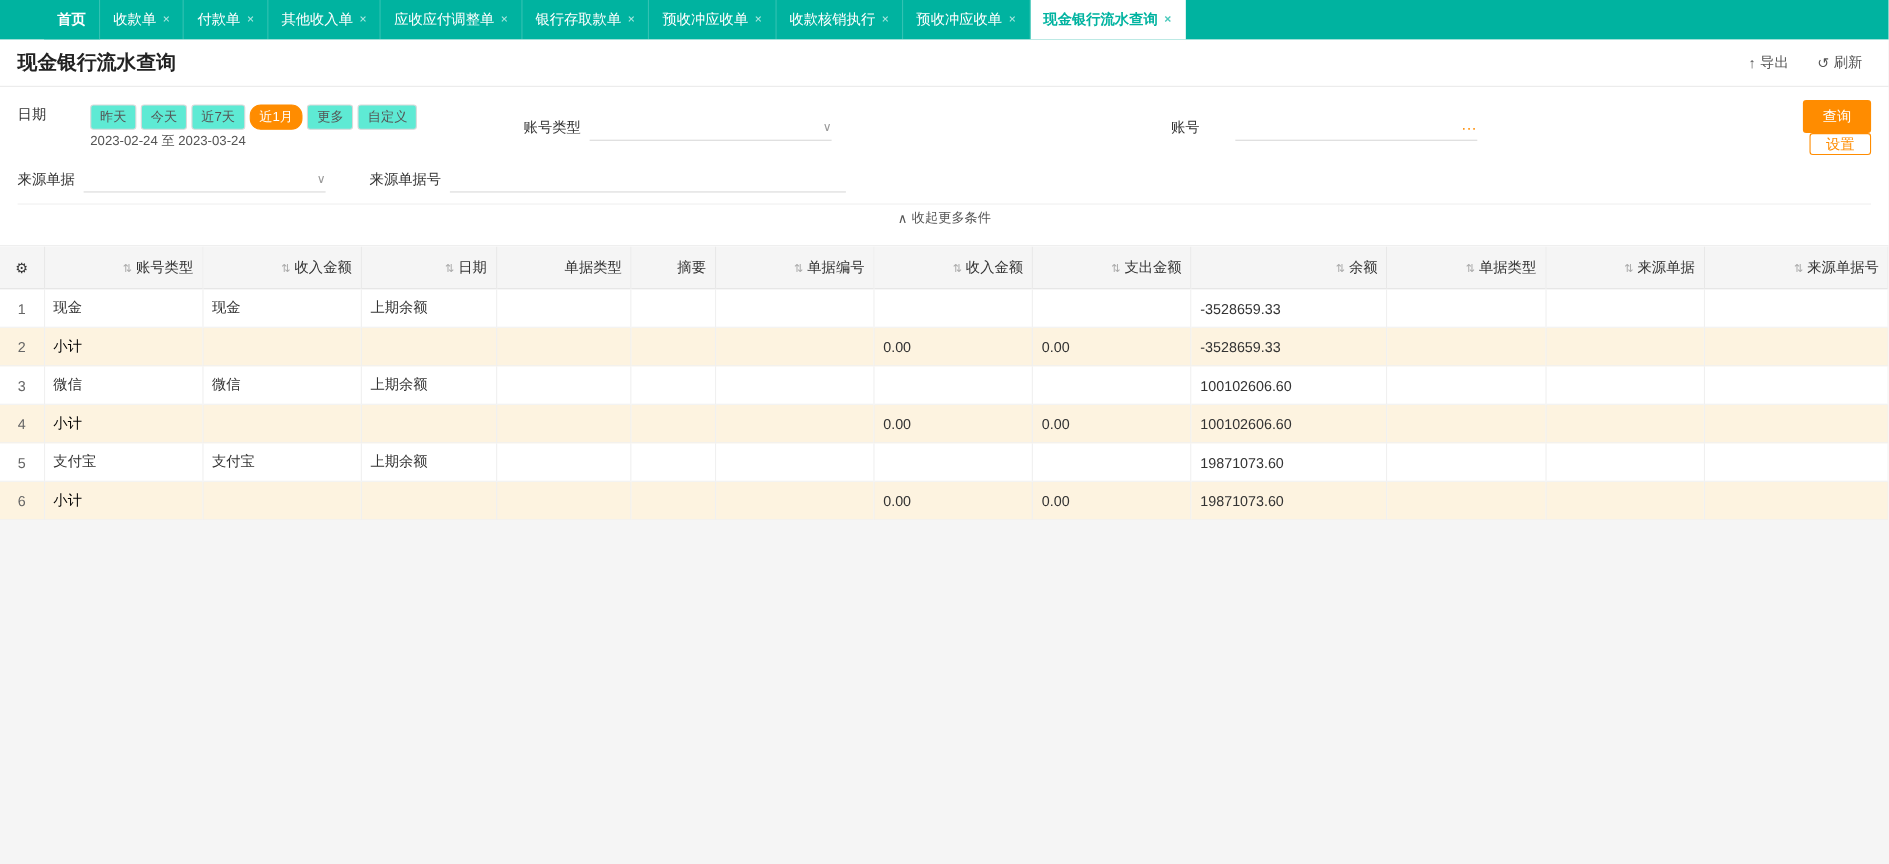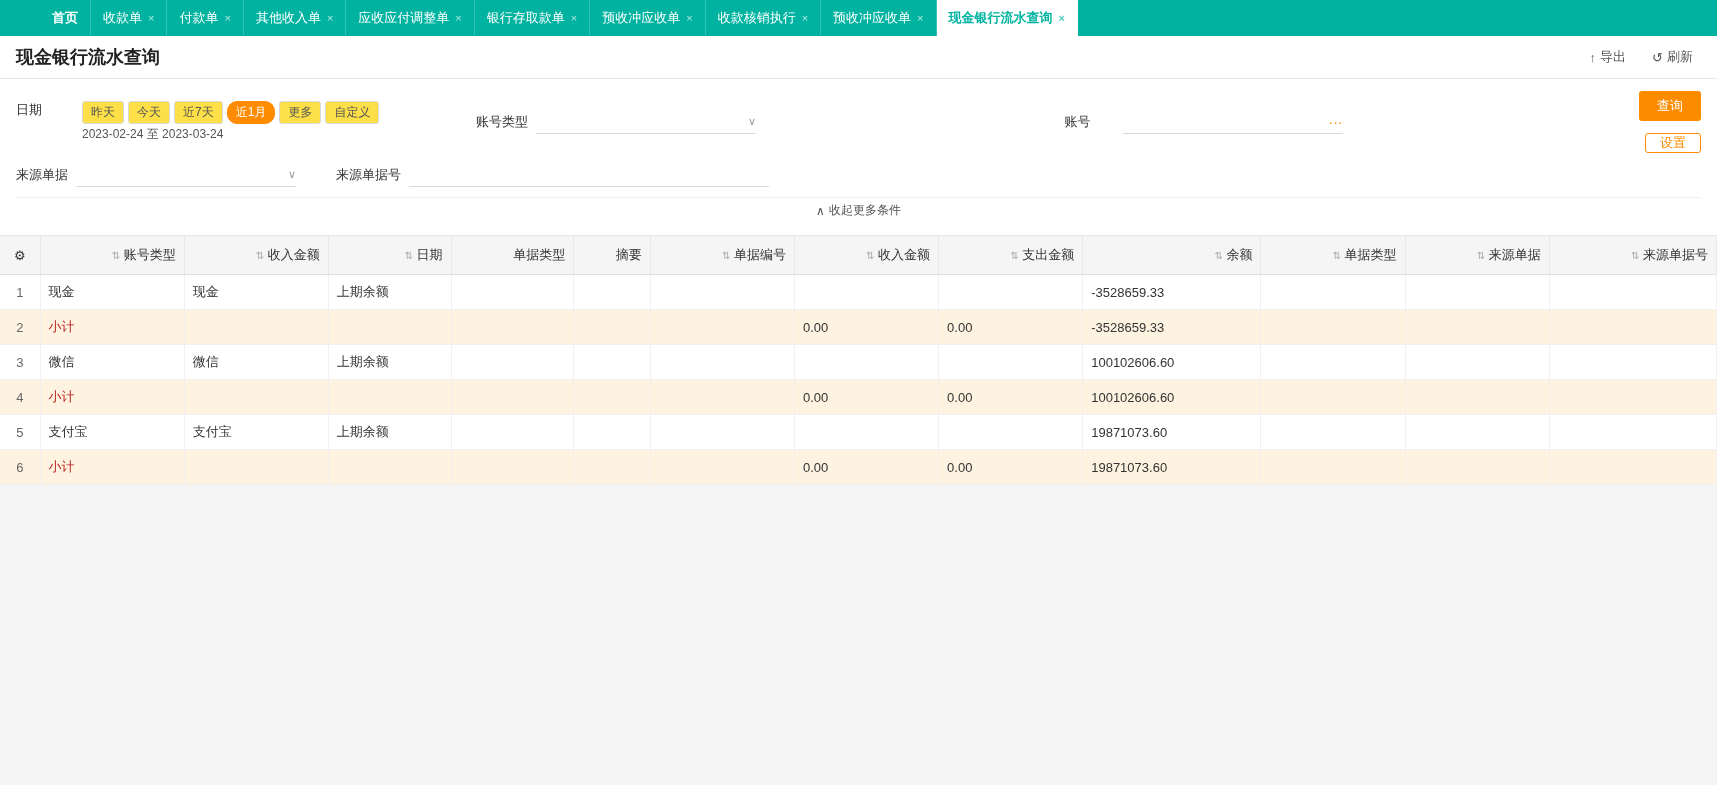--- a/index.html
+++ b/index.html
@@ -97,21 +97,21 @@
       gap: 4px;
       flex-wrap: wrap;
     }
     .date-btn {
       padding: 2px 8px;
       border: 1px solid #d9d9d9;
       border-radius: 3px;
       cursor: pointer;
       color: #555;
       font-size: 12px;
-      background: #fde047;
+      background: #5eead4;
     }
     .date-btn.active {
       background: #ff8c00;
       color: #fff;
       border-color: #ff8c00;
       border-radius: 10px;
     }
     .date-range {
       font-size: 12px;
       color: #555;
@@ -241,21 +241,21 @@
       border-right: 1px solid #f0f0f0;
     }
     tbody td:first-child {
       text-align: center;
       color: #666;
     }
     .td-number {
       text-align: left;
     }
     .td-orange {
-      color: #b91c1c;
+      color: #000000;
     }
     .settings-icon-cell {
       text-align: center;
     }
   </style>
 </head>
 <body>
 
 <div class="nav-tabs">
   <div class="nav-tab home">
@@ -340,21 +340,21 @@
     </div>
 
     <div class="filter-group" style="margin-left:30px;">
       <span class="filter-label">账号</span>
       <div class="filter-input-wrapper">
         <input type="text" style="">
         <span class="dots-btn">···</span>
       </div>
     </div>
 
-    <div style="margin-left:auto;display:flex;flex-direction:column;gap:12px;align-items:flex-end;">
+    <div style="margin-left:auto;display:flex;flex-direction:column;gap:0;align-items:flex-end;">
       <button class="query-btn">查询</button>
       <button class="settings-btn">设置</button>
     </div>
   </div>
 
   <div class="filter-row">
     <span class="filter-label">来源单据</span>
     <div class="select-wrapper">
       <input type="text" style="">
       <span class="select-arrow">∨</span>

